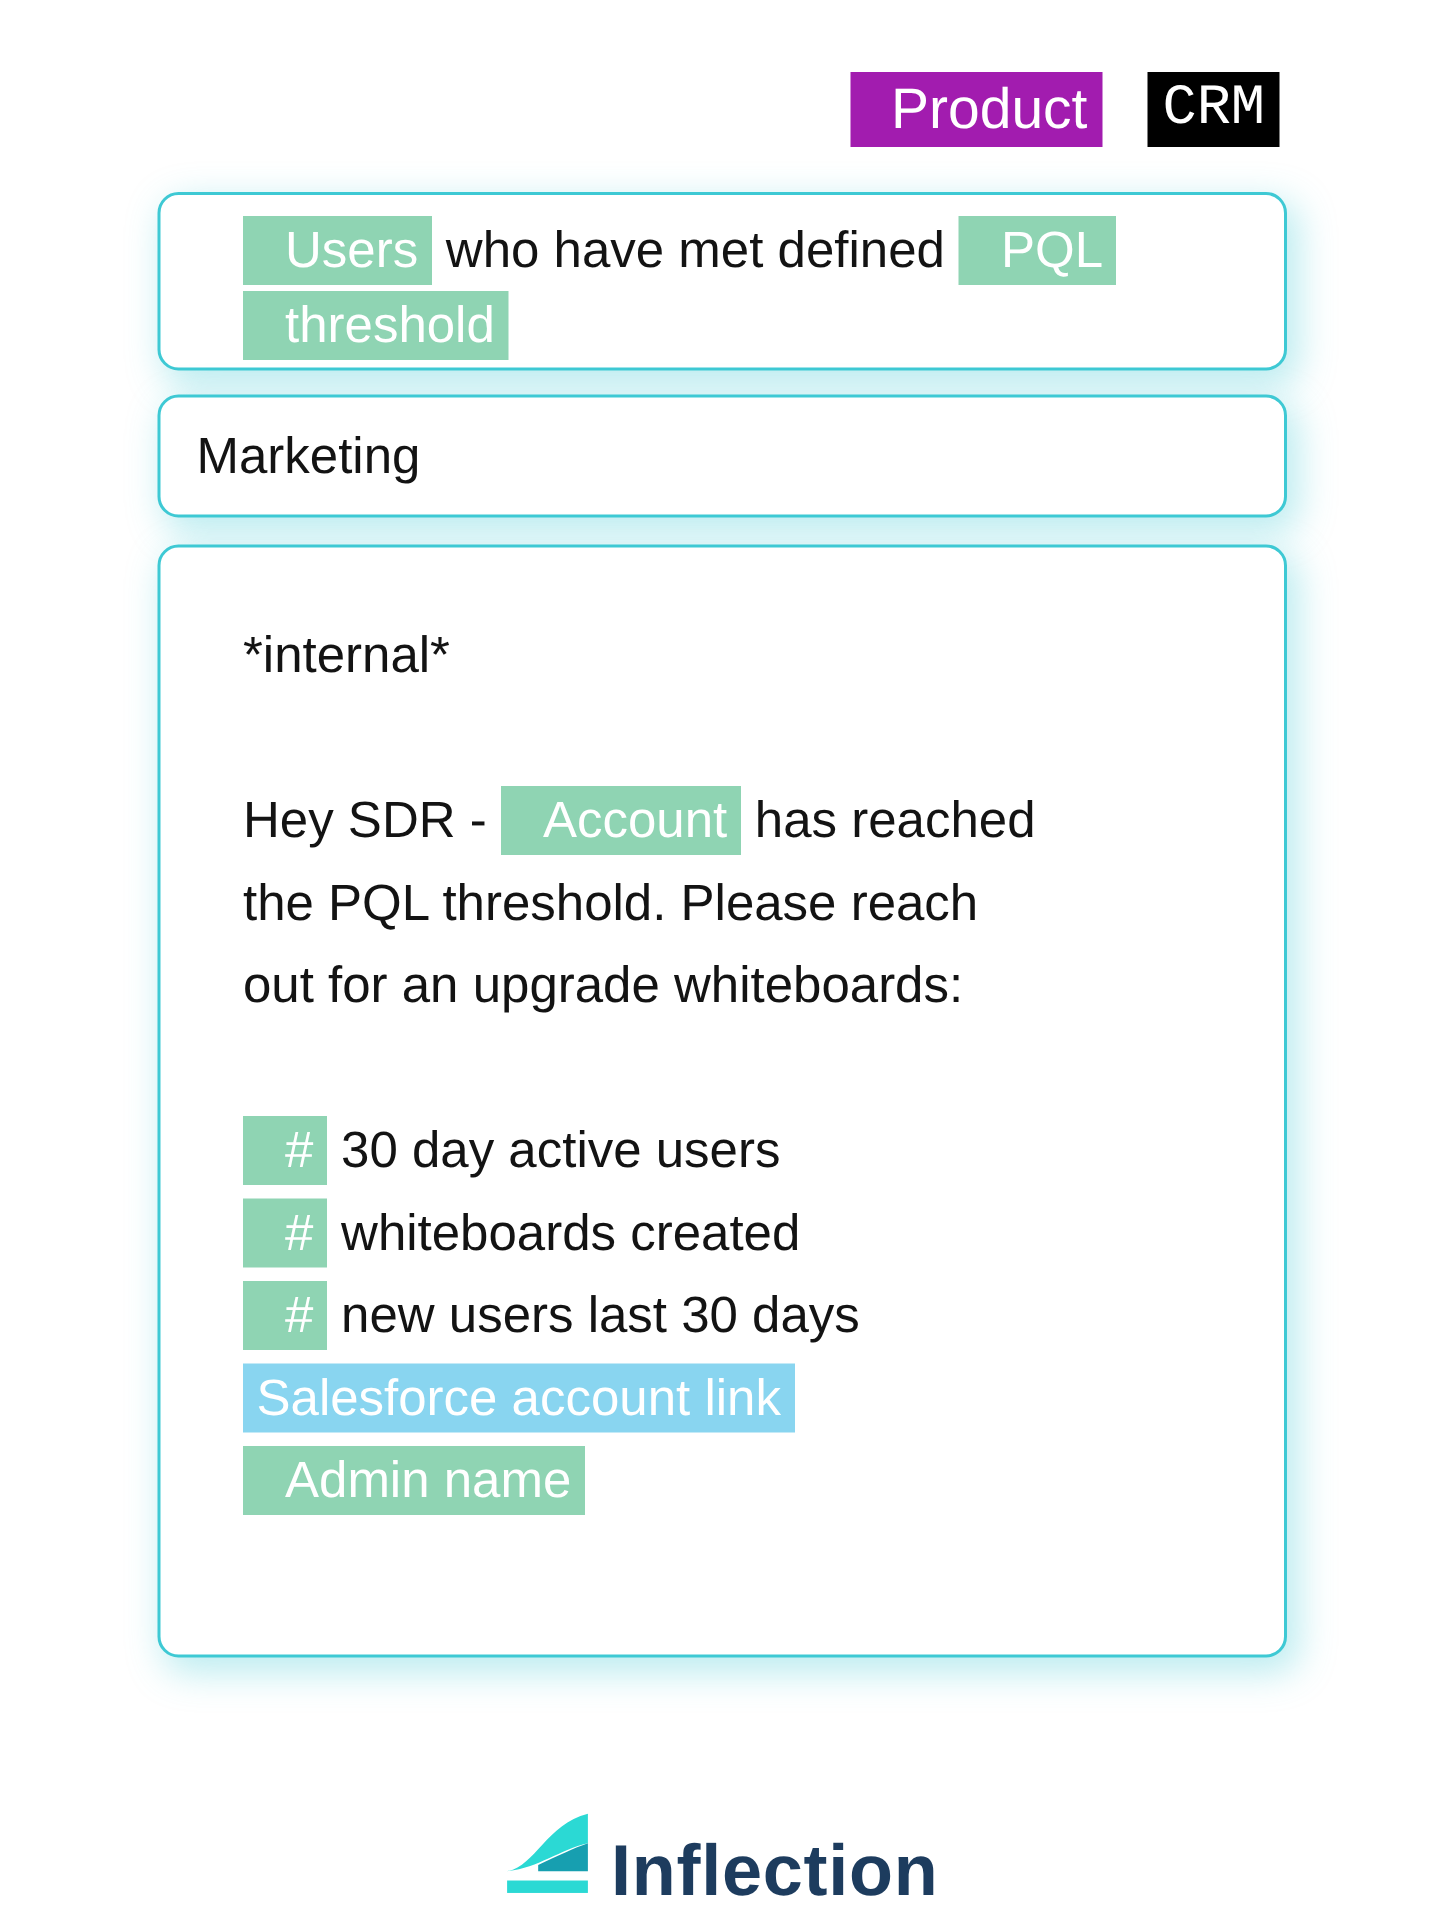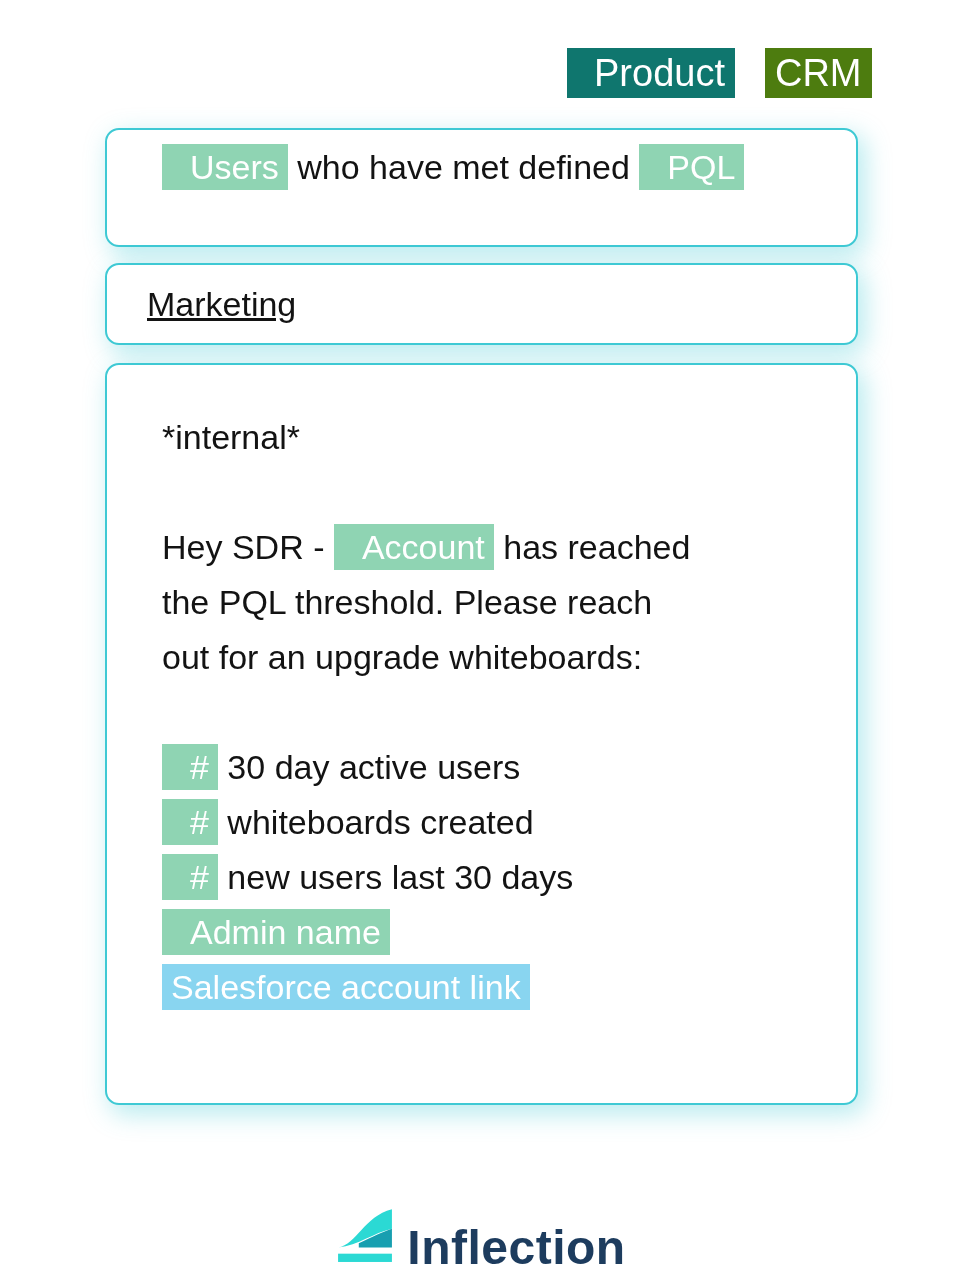--- a/index.html
+++ b/index.html
@@ -21,22 +21,22 @@
     display: flex;
     gap: 30px;
   }
   .tag {
     font-size: 38px;
     line-height: 50px;
     padding: 0 10px;
     color: #ffffff;
     font-weight: 400;
   }
-  .tag-green { background: #0f766e; padding-left: 27px; }
-  .tag-blue  { background: #4d7c0f; }
+  .tag-green { background: #a21caf; padding-left: 27px; }
+  .tag-blue  { background: #000000; font-family: Liberation Mono, monospace; }
 
   
   .card {
     position: absolute;
     left: 105px;
     width: 753px;
     box-sizing: border-box;
     background: #ffffff;
     border: 2.5px solid #3ec9d4;
     border-radius: 14px;
@@ -47,23 +47,22 @@
     height: 119px;
     padding: 12px 25px 0 55px;
     font-size: 34px;
     line-height: 50px;
   }
   .channel-card {
     top: 263px;
     height: 82px;
     display: flex;
     align-items: center;
-    padding-left: 40px;
+    padding-left: 24px;
     font-size: 34px;
-    text-decoration: underline;
   }
   .message-card {
     top: 363px;
     height: 742px;
     padding: 45px 25px 0 55px;
     font-size: 34px;
   }
   .line {
     height: 55px;
     line-height: 55px;
@@ -107,38 +106,39 @@
 
 <div class="page">
 
   <div class="tags-row">
     <span class="tag tag-green">Product</span>
     <span class="tag tag-blue">CRM</span>
   </div>
 
   <div class="card audience-card">
     <div class="aline"><span class="hl hl-green">Users</span><span> who have met defined </span><span class="hl hl-green">PQL</span></div>
+    <div class="aline"><span class="hl hl-green">threshold</span></div>
   </div>
 
   <div class="card channel-card">
     <span>Marketing</span>
   </div>
 
   <div class="card message-card">
     <div class="line"><span>*internal*</span></div>
     <div class="line"></div>
     <div class="line"><span>Hey SDR - </span><span class="hl hl-green">Account</span><span> has reached</span></div>
     <div class="line"><span>the PQL threshold. Please reach</span></div>
     <div class="line"><span>out for an upgrade whiteboards:</span></div>
     <div class="line"></div>
     <div class="line"><span class="hl hl-green">#</span><span> 30 day active users</span></div>
     <div class="line"><span class="hl hl-green">#</span><span> whiteboards created</span></div>
     <div class="line"><span class="hl hl-green">#</span><span> new users last 30 days</span></div>
+    <div class="line"><span class="hl hl-blue">Salesforce account link</span></div>
     <div class="line"><span class="hl hl-green">Admin name</span></div>
-    <div class="line"><span class="hl hl-blue">Salesforce account link</span></div>
   </div>
 
   <div class="logo">
     <span style="display:inline-flex;">
       <svg width="58" height="58" viewBox="0 0 56 56" xmlns="http://www.w3.org/2000/svg">
         <path d="M2 41 C 20 38, 27 11, 54 4 L 54 23 C 36 27, 22 39, 2 41 Z" fill="#2bd9d4"></path>
         <path d="M22 37 C 35 31, 45 26, 54 23 L 54 41 L 22 41 Z" fill="#179fb0"></path>
         <rect x="2" y="47" width="52" height="8" fill="#2bd9d4"></rect>
       </svg>
     </span>

